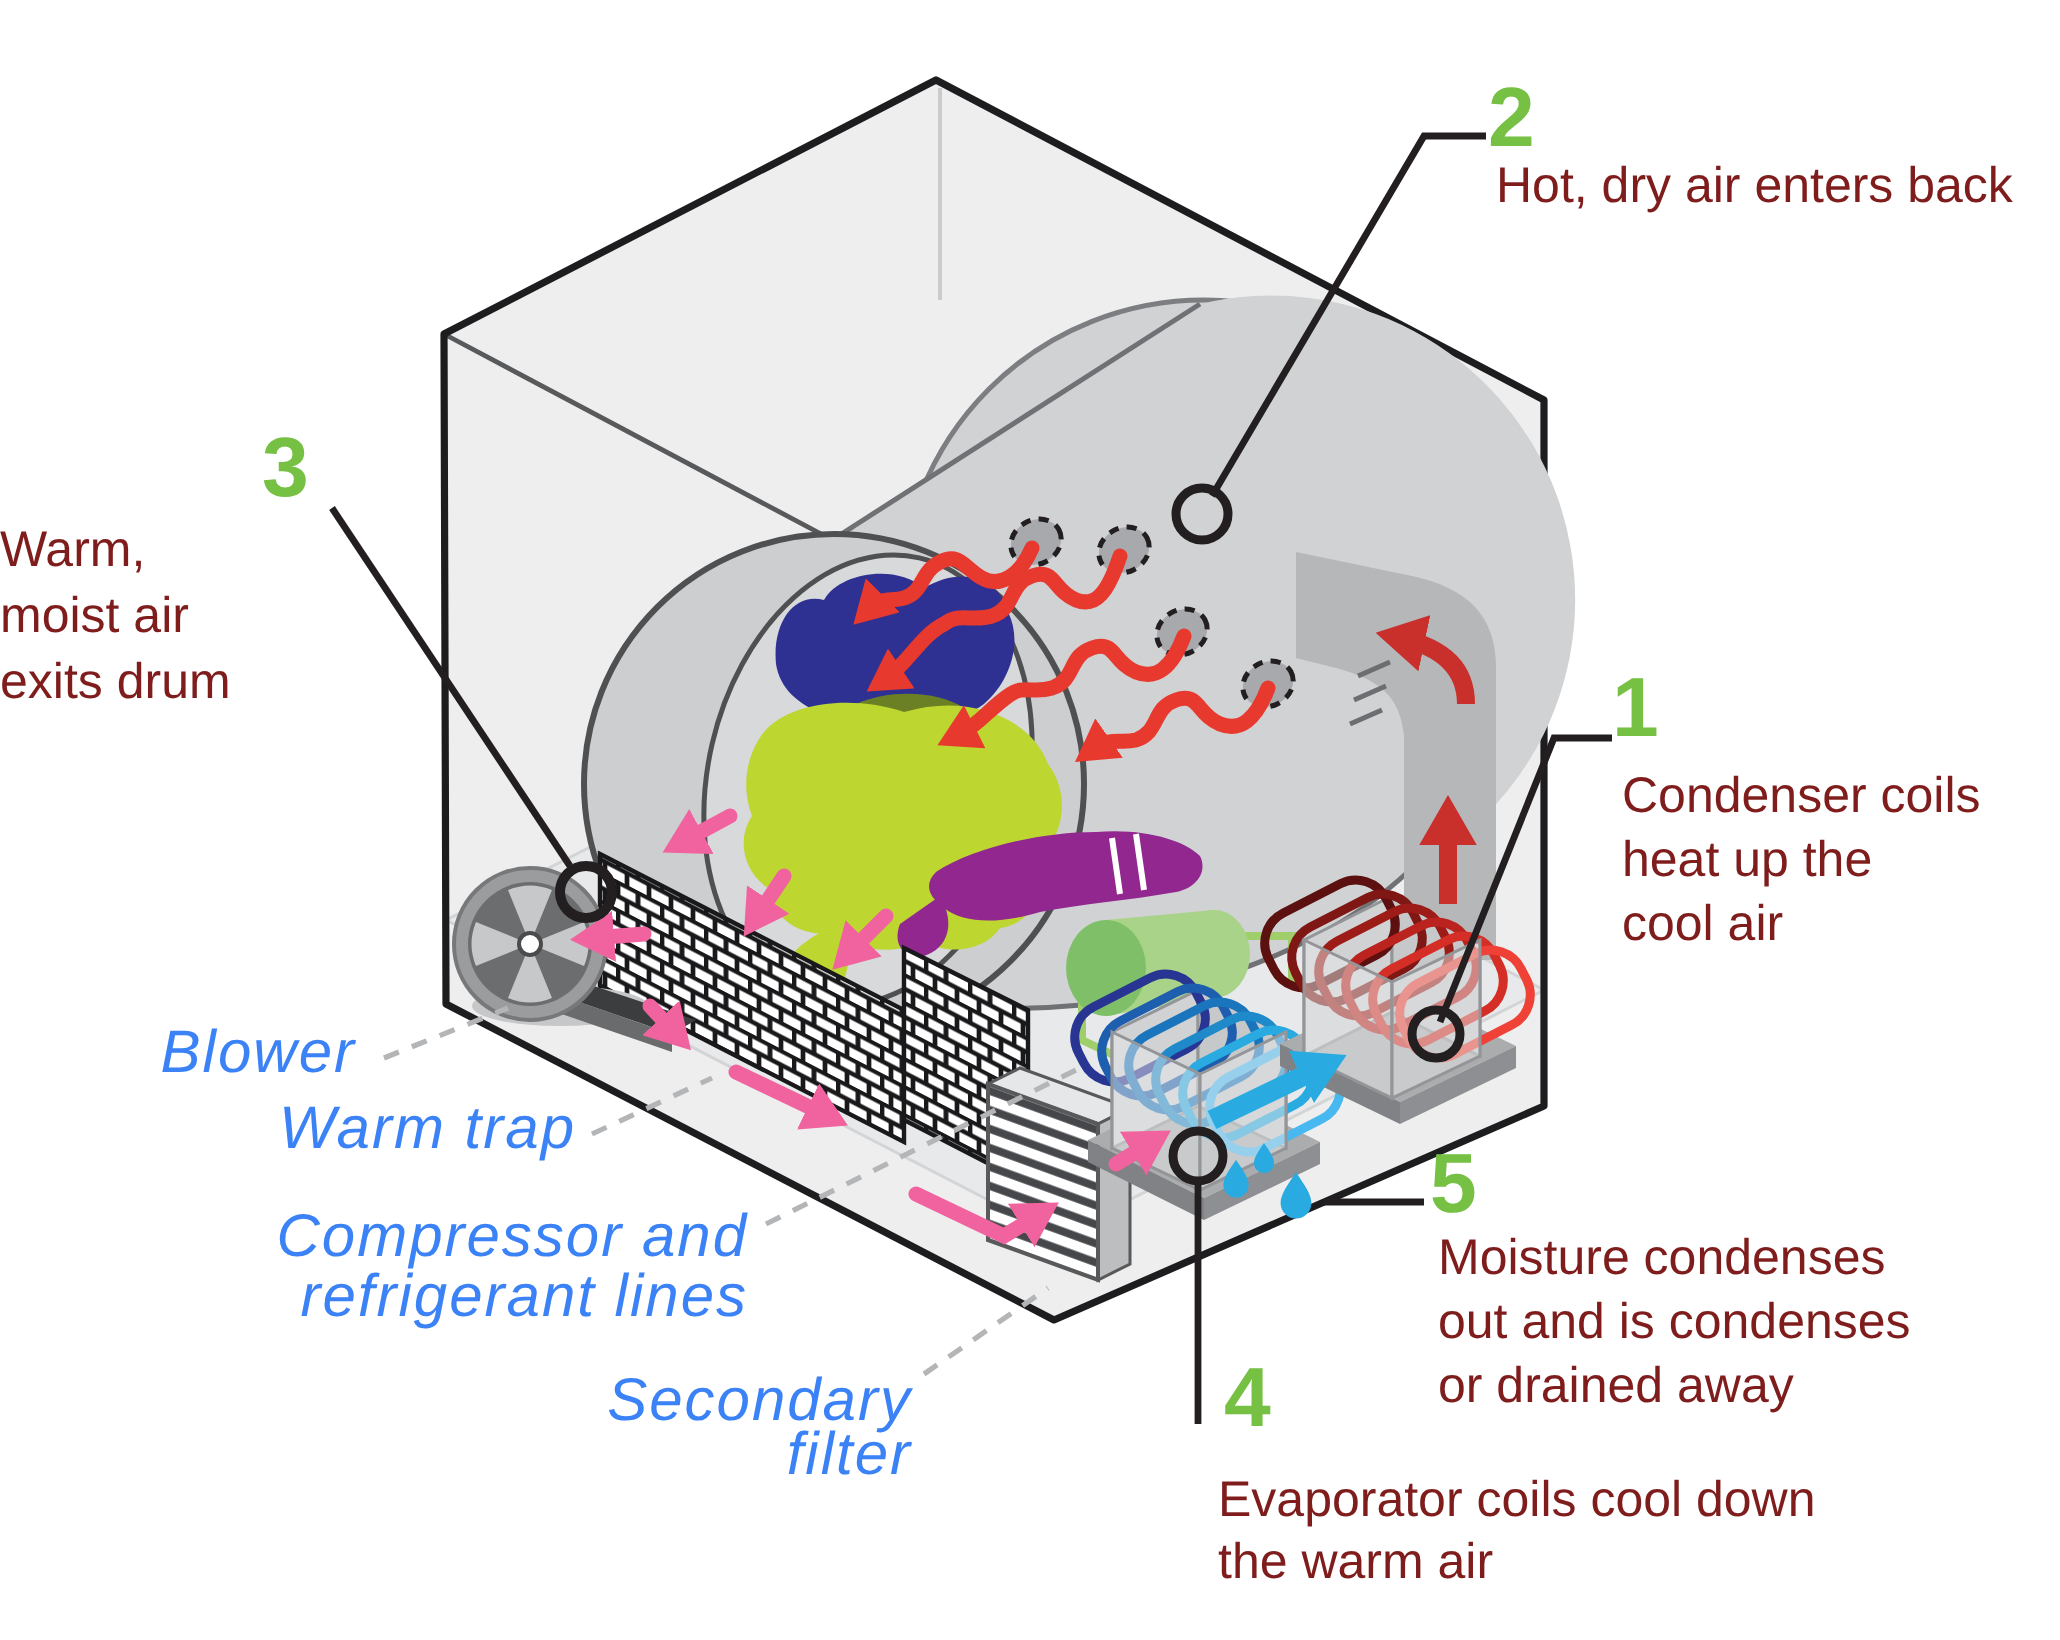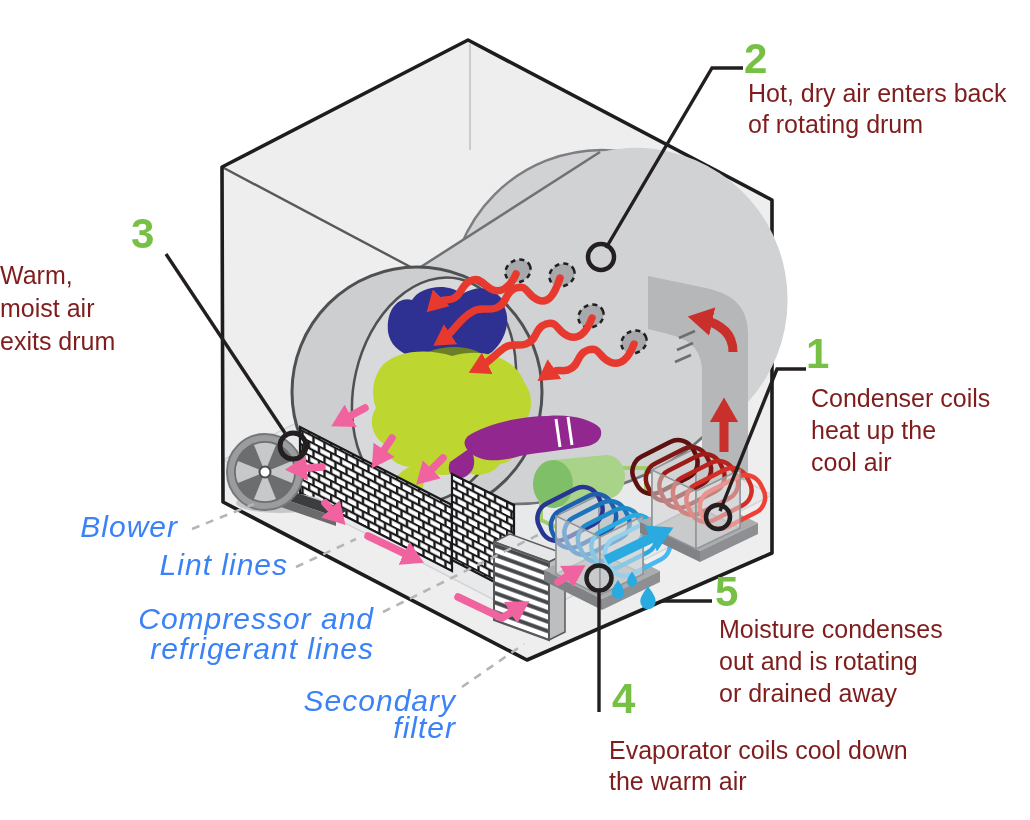--- a/index.html
+++ b/index.html
@@ -236,48 +236,47 @@
 <div class="num" style="left:806px;top:330px;">1</div>
 <div class="cap" style="left:811px;top:382px;">
   <div>Condenser coils</div>
   <div>heat up the</div>
   <div>cool air</div>
 </div>
 
 <div class="num" style="left:744px;top:35px;">2</div>
 <div class="cap" style="left:748px;top:78px;line-height:31px;">
   <div>Hot, dry air enters back</div>
-  <div>of rotating drum</div>
 </div>
 
 <div class="num" style="left:131px;top:210px;">3</div>
 <div class="cap" style="left:0px;top:259px;width:163px;text-align:left;line-height:33px;">
   <div>Warm,</div>
   <div>moist air</div>
   <div>exits drum</div>
 </div>
 
 <div class="num" style="left:612px;top:675px;">4</div>
 <div class="cap" style="left:609px;top:735px;line-height:31px;">
   <div>Evaporator coils cool down</div>
   <div>the warm air</div>
 </div>
 
 <div class="num" style="left:715px;top:568px;">5</div>
 <div class="cap" style="left:719px;top:613px;">
   <div>Moisture condenses</div>
-  <div>out and is rotating</div>
+  <div>out and is condenses</div>
   <div>or drained away</div>
 </div>
 
 <div class="glabel" style="left:0px;top:510px;width:178px;">
   <div>Blower</div>
 </div>
 <div class="glabel" style="left:0px;top:548px;width:288px;">
-  <div>Lint lines</div>
+  <div>Warm trap</div>
 </div>
 <div class="glabel" style="left:0px;top:604px;width:374px;line-height:30px;text-align:right;">
   <div>Compressor and</div>
   <div>refrigerant lines</div>
 </div>
 <div class="glabel" style="left:0px;top:687px;width:456px;line-height:27px;">
   <div>Secondary</div>
   <div>filter</div>
 </div>
 

